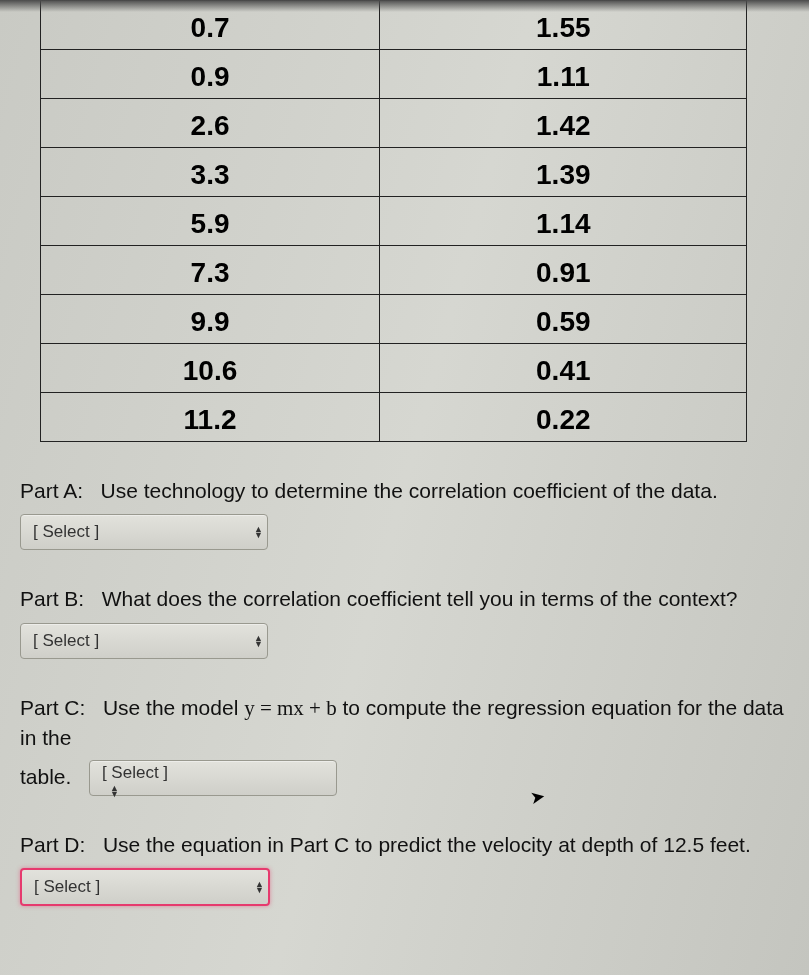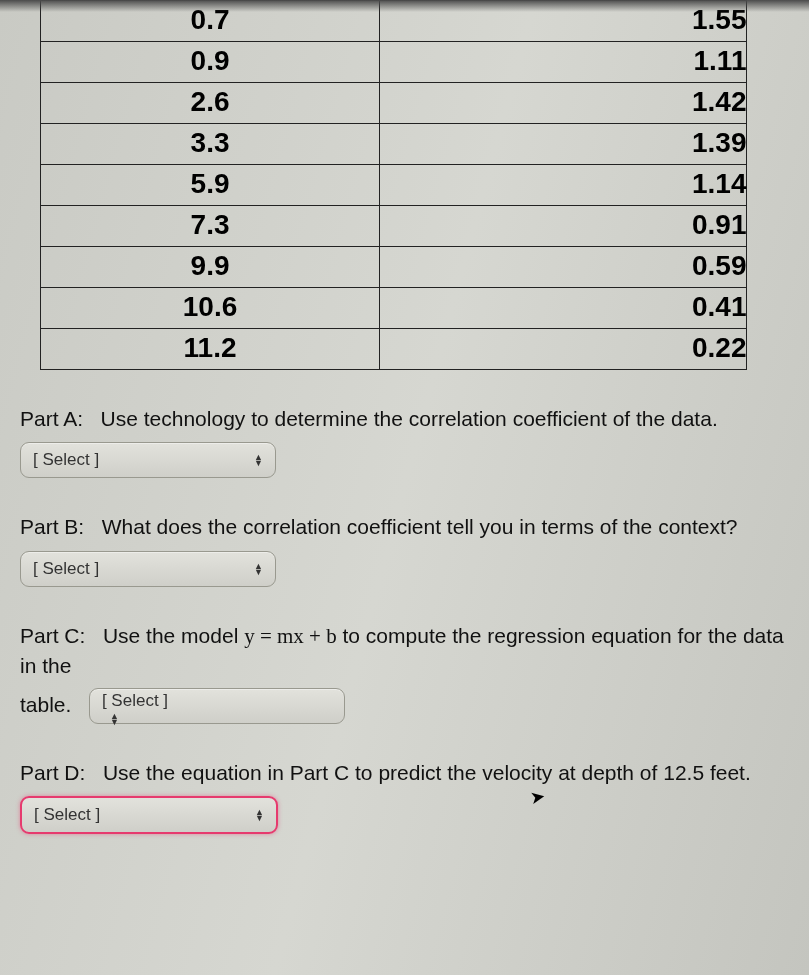--- a/index.html
+++ b/index.html
@@ -23,50 +23,50 @@
     width: 92%;
     margin-left: 20px;
     border-collapse: collapse;
     font-size: 28px;
     font-weight: 700;
     color: #000;
   }
   table.data td {
     border: 1px solid #222;
     text-align: center;
-    padding: 2px 0 4px 0;
+    padding: 10px 0 4px 0;
     height: 34px;
     background: rgba(255,255,255,0.0);
   }
   table.data td.left { width: 48%; }
-  table.data td.right { width: 52%; text-align: right; }
+  table.data td.right { width: 52%; }
   .question {
     margin-top: 34px;
     font-size: 21px;
     color: #111;
     line-height: 1.45;
   }
   .question .label { display: inline; }
   .prompt { display: inline; }
   .select-wrap {
     margin-top: 8px;
     display: inline-block;
   }
   .select {
     display: inline-flex;
     align-items: center;
     justify-content: space-between;
     min-width: 230px;
     height: 34px;
-    padding: 0 12px 0 12px;
+    padding: 0 4px 0 12px;
     font-size: 17px;
     color: #333;
     background: linear-gradient(#e2e2dc, #cfcfc9);
     border: 1px solid #99998f;
-    border-radius: 9px;
+    border-radius: 4px;
     box-shadow: inset 0 1px 0 rgba(255,255,255,0.4);
     cursor: pointer;
   }
   .select.active {
     border: 2px solid #e63a6e;
     box-shadow: 0 0 4px rgba(230,58,110,0.5);
   }
   .stepper {
     display: flex;
     flex-direction: column;

